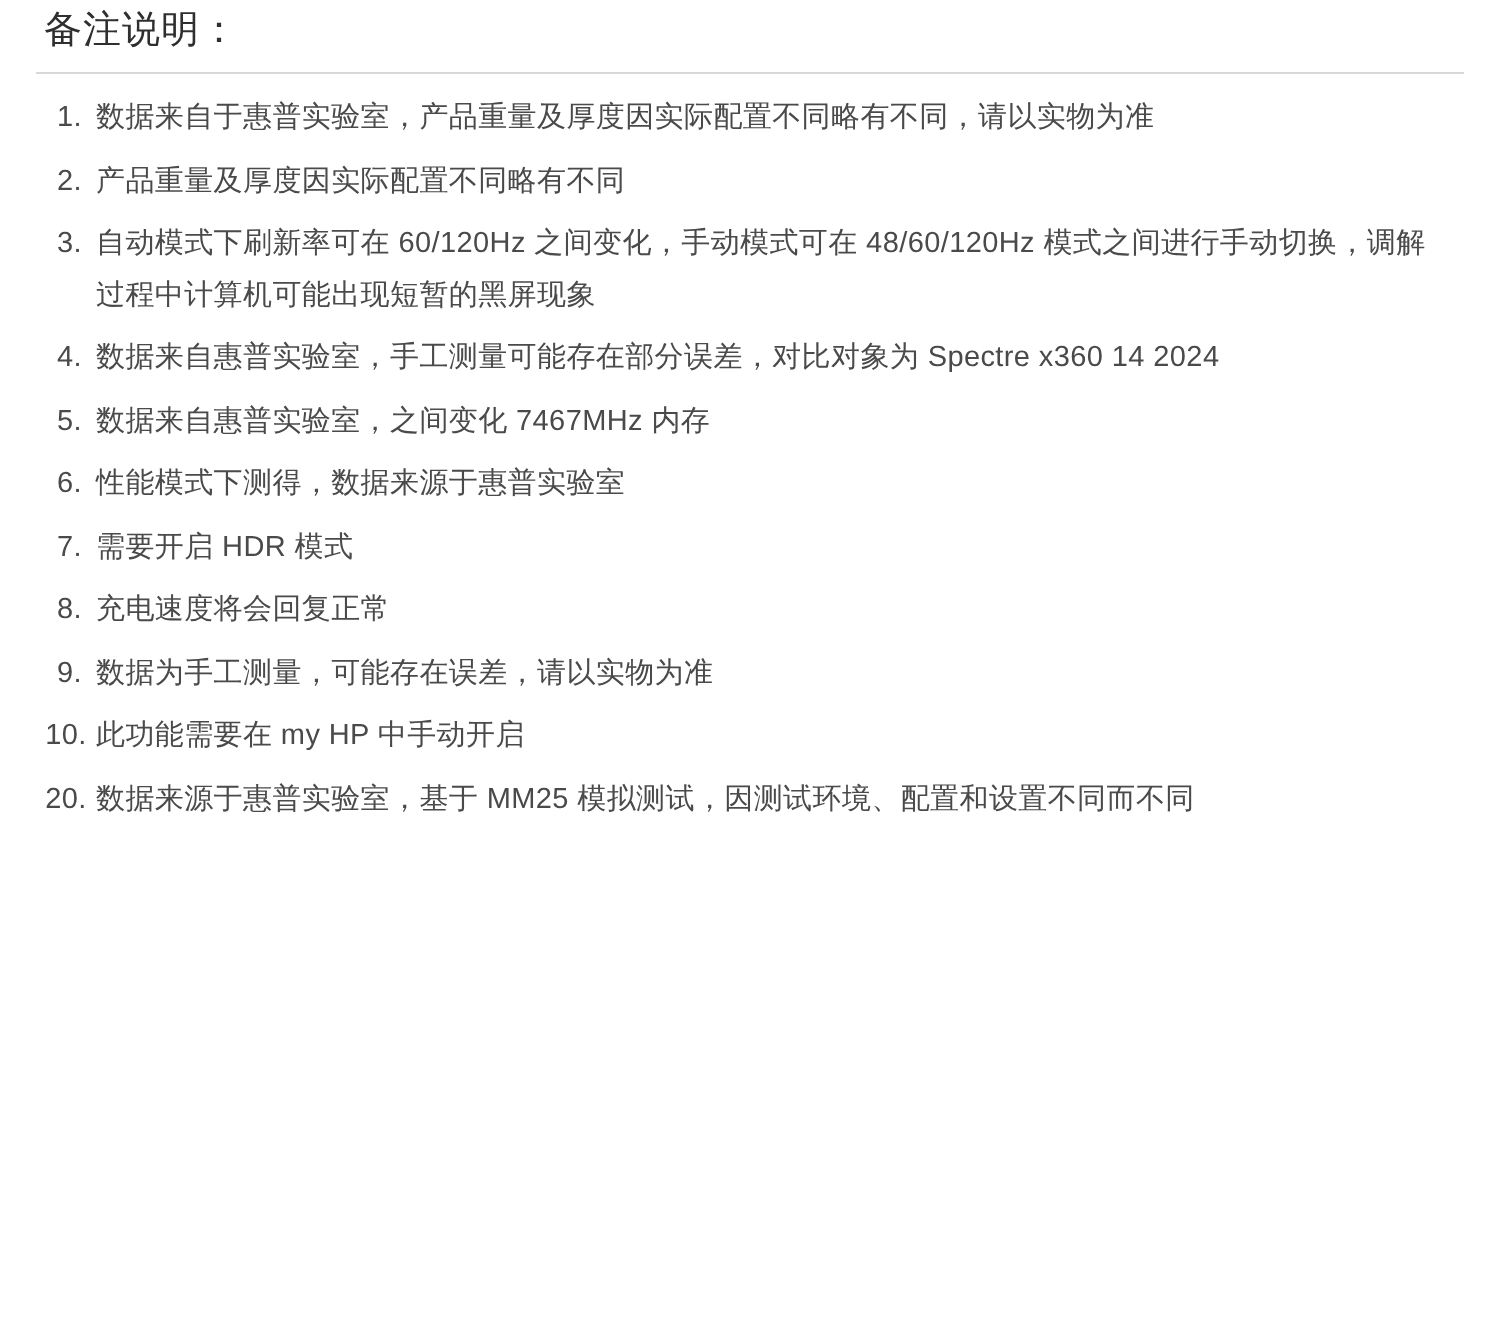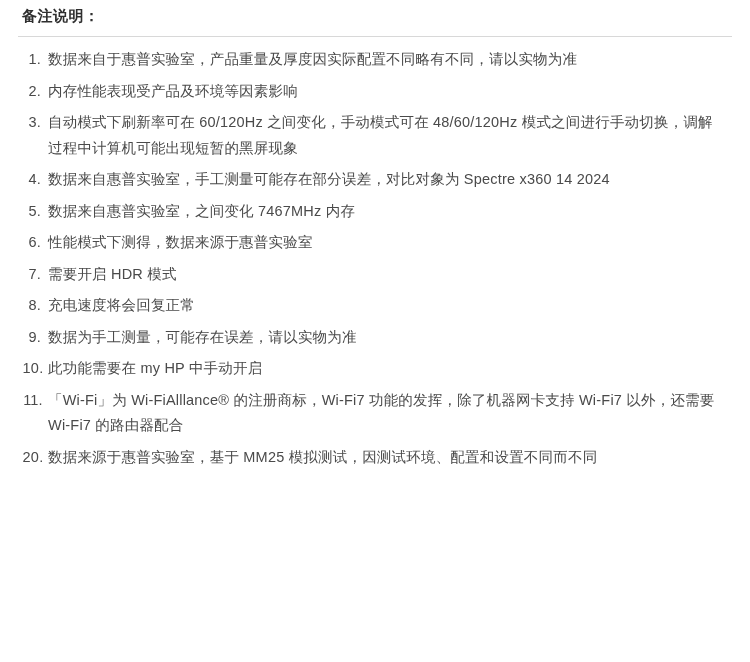--- a/index.html
+++ b/index.html
@@ -15,22 +15,22 @@
     overflow: hidden;
   }
   .page {
     position: relative;
     width: 750px;
     height: 662px;
     box-sizing: border-box;
     padding: 0 18px;
   }
   .notes-title {
-    font-size: 15px;
-    font-weight: bold;
+    font-size: 19px;
+    font-weight: normal;
     color: #2f2f2f;
     letter-spacing: 0.5px;
     padding: 6px 0 10px 4px;
     line-height: 20px;
   }
   .divider {
     height: 1px;
     background: #d8d8d8;
     width: 714px;
     margin: 0 0 10px 0;
@@ -80,21 +80,21 @@
 
   <div class="divider"></div>
 
   <ol class="notes-list">
     <li>
       <span class="num">1.</span>
       <span class="txt">数据来自于惠普实验室，产品重量及厚度因实际配置不同略有不同，请以实物为准</span>
     </li>
     <li>
       <span class="num">2.</span>
-      <span class="txt">内存性能表现受产品及环境等因素影响</span>
+      <span class="txt">产品重量及厚度因实际配置不同略有不同</span>
     </li>
     <li>
       <span class="num">3.</span>
       <span class="txt">自动模式下刷新率可在 60/120Hz 之间变化，手动模式可在 48/60/120Hz 模式之间进行手动切换，调解过程中计算机可能出现短暂的黑屏现象</span>
     </li>
     <li>
       <span class="num">4.</span>
       <span class="txt">数据来自惠普实验室，手工测量可能存在部分误差，对比对象为 Spectre x360 14 2024</span>
     </li>
     <li>
@@ -115,22 +115,18 @@
     </li>
     <li>
       <span class="num">9.</span>
       <span class="txt">数据为手工测量，可能存在误差，请以实物为准</span>
     </li>
     <li>
       <span class="num num-wide">10.</span>
       <span class="txt">此功能需要在 my HP 中手动开启</span>
     </li>
     <li>
-      <span class="num num-wide">11.</span>
-      <span class="txt">「Wi-Fi」为 Wi-FiAlllance® 的注册商标，Wi-Fi7 功能的发挥，除了机器网卡支持 Wi-Fi7 以外，还需要 Wi-Fi7 的路由器配合</span>
-    </li>
-    <li>
       <span class="num num-wide">20.</span>
       <span class="txt">数据来源于惠普实验室，基于 MM25 模拟测试，因测试环境、配置和设置不同而不同</span>
     </li>
   </ol>
 
 </div>
 
 </body></html>

